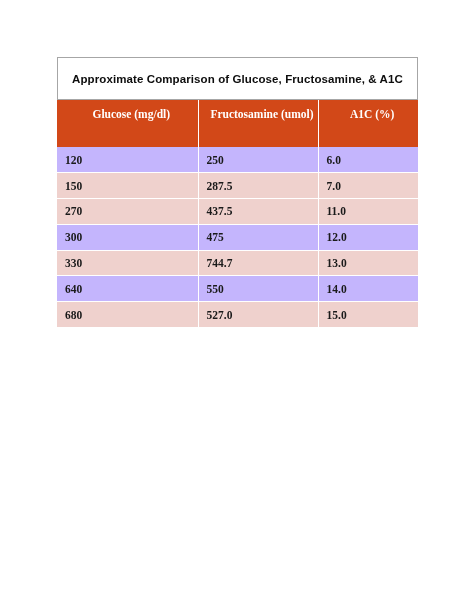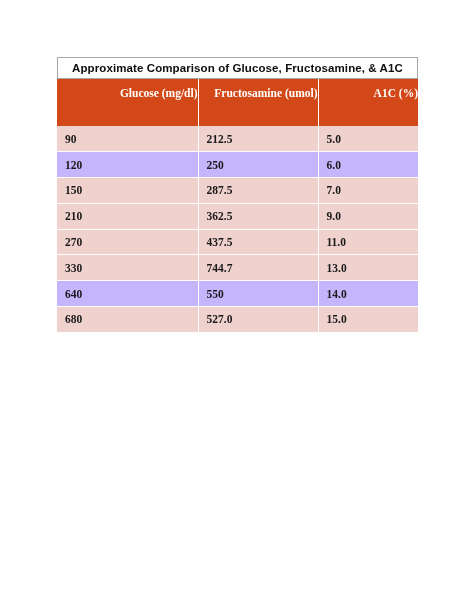--- a/index.html
+++ b/index.html
@@ -25,21 +25,21 @@
     position: absolute;
     left: 57px;
     top: 57px;
     width: 361px;
   }
 
   
   .title-box {
     box-sizing: border-box;
     width: 100%;
-    height: 22px;
+    height: 43px;
     border: 1px solid #a6a6a6;
     background: #ffffff;
     display: flex;
     align-items: center;
     justify-content: center;
   }
   .title-text {
     font-family: "Liberation Sans", sans-serif;
     font-weight: bold;
     font-size: 11.5px;
@@ -59,21 +59,21 @@
   .data-table col.c1 { width: 141px; }
   .data-table col.c2 { width: 120px; }
   .data-table col.c3 { width: 100px; }
 
   .data-table thead th {
     background: #d24818;
     color: #ffffff;
     font-family: "Liberation Serif", serif;
     font-weight: bold;
     font-size: 11.5px;
-    text-align: right;
+    text-align: center;
     vertical-align: top;
     padding: 7px 0 7px 8px;
     height: 47px;
     box-sizing: border-box;
     border-right: 1.5px solid #ffffff;
     line-height: 1.32;
   }
   .data-table thead th:last-child {
     border-right: none;
   }
@@ -116,44 +116,39 @@
         <col class="c3">
       </colgroup>
       <thead>
         <tr>
           <th>Glucose (mg/dl)</th>
           <th>Fructosamine (umol)</th>
           <th>A1C (%)</th>
         </tr>
       </thead>
       <tbody>
-        <tr class="band-dark">
-          <td>90</td>
-          <td>212.5</td>
-          <td>5.0</td>
-        </tr>
         <tr class="band-light">
           <td>120</td>
           <td>250</td>
           <td>6.0</td>
         </tr>
         <tr class="band-dark">
           <td>150</td>
           <td>287.5</td>
           <td>7.0</td>
         </tr>
         <tr class="band-dark">
-          <td>210</td>
-          <td>362.5</td>
-          <td>9.0</td>
-        </tr>
-        <tr class="band-dark">
           <td>270</td>
           <td>437.5</td>
           <td>11.0</td>
+        </tr>
+        <tr class="band-light">
+          <td>300</td>
+          <td>475</td>
+          <td>12.0</td>
         </tr>
         <tr class="band-dark">
           <td>330</td>
           <td>744.7</td>
           <td>13.0</td>
         </tr>
         <tr class="band-light">
           <td>640</td>
           <td>550</td>
           <td>14.0</td>

